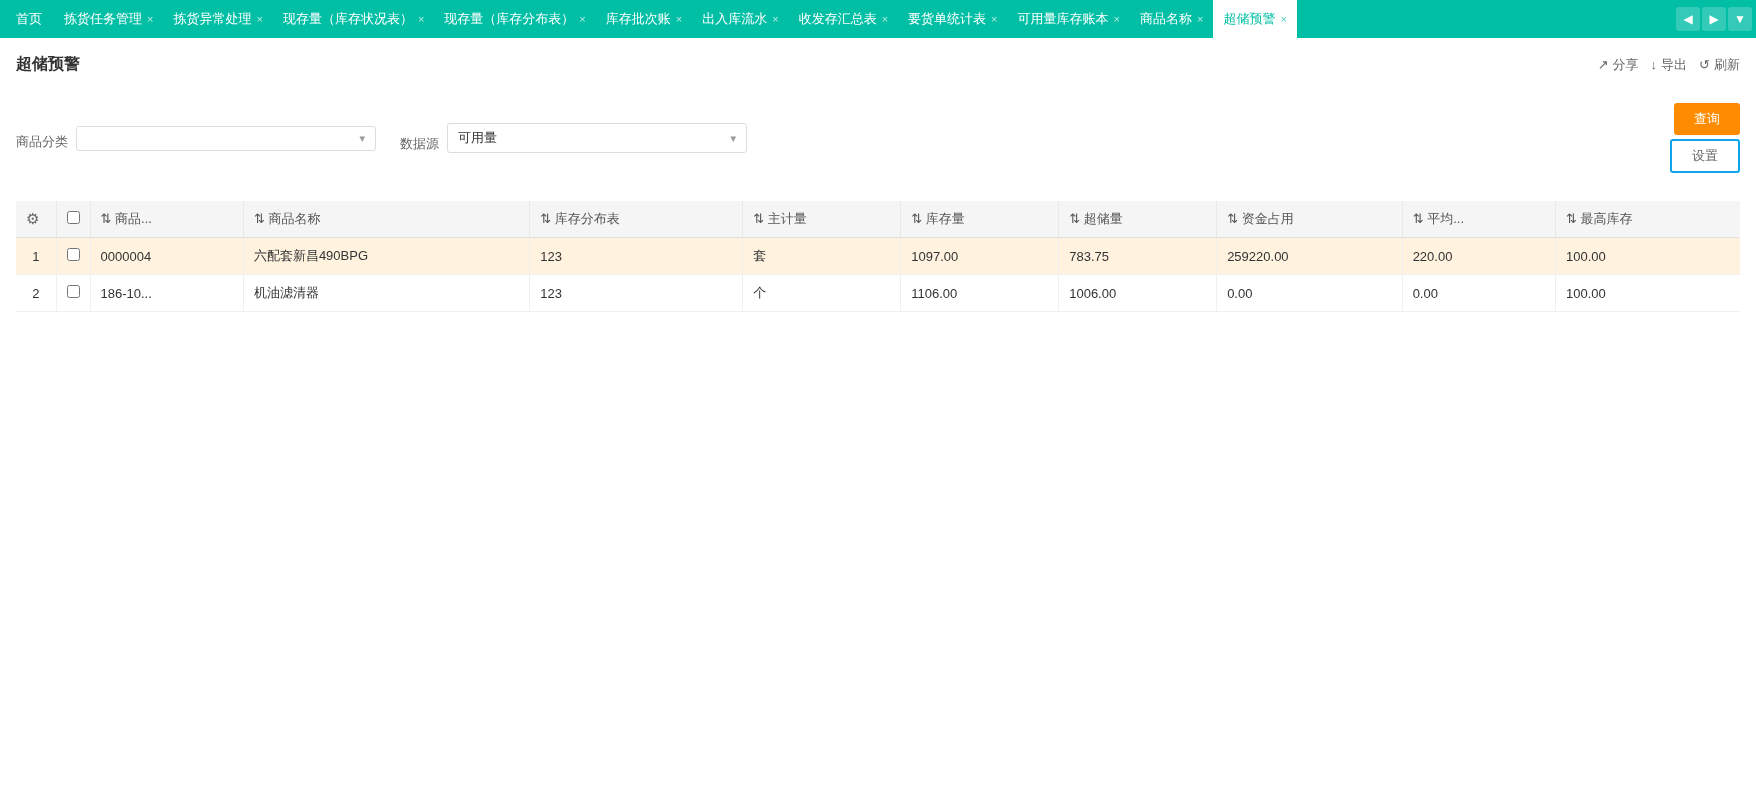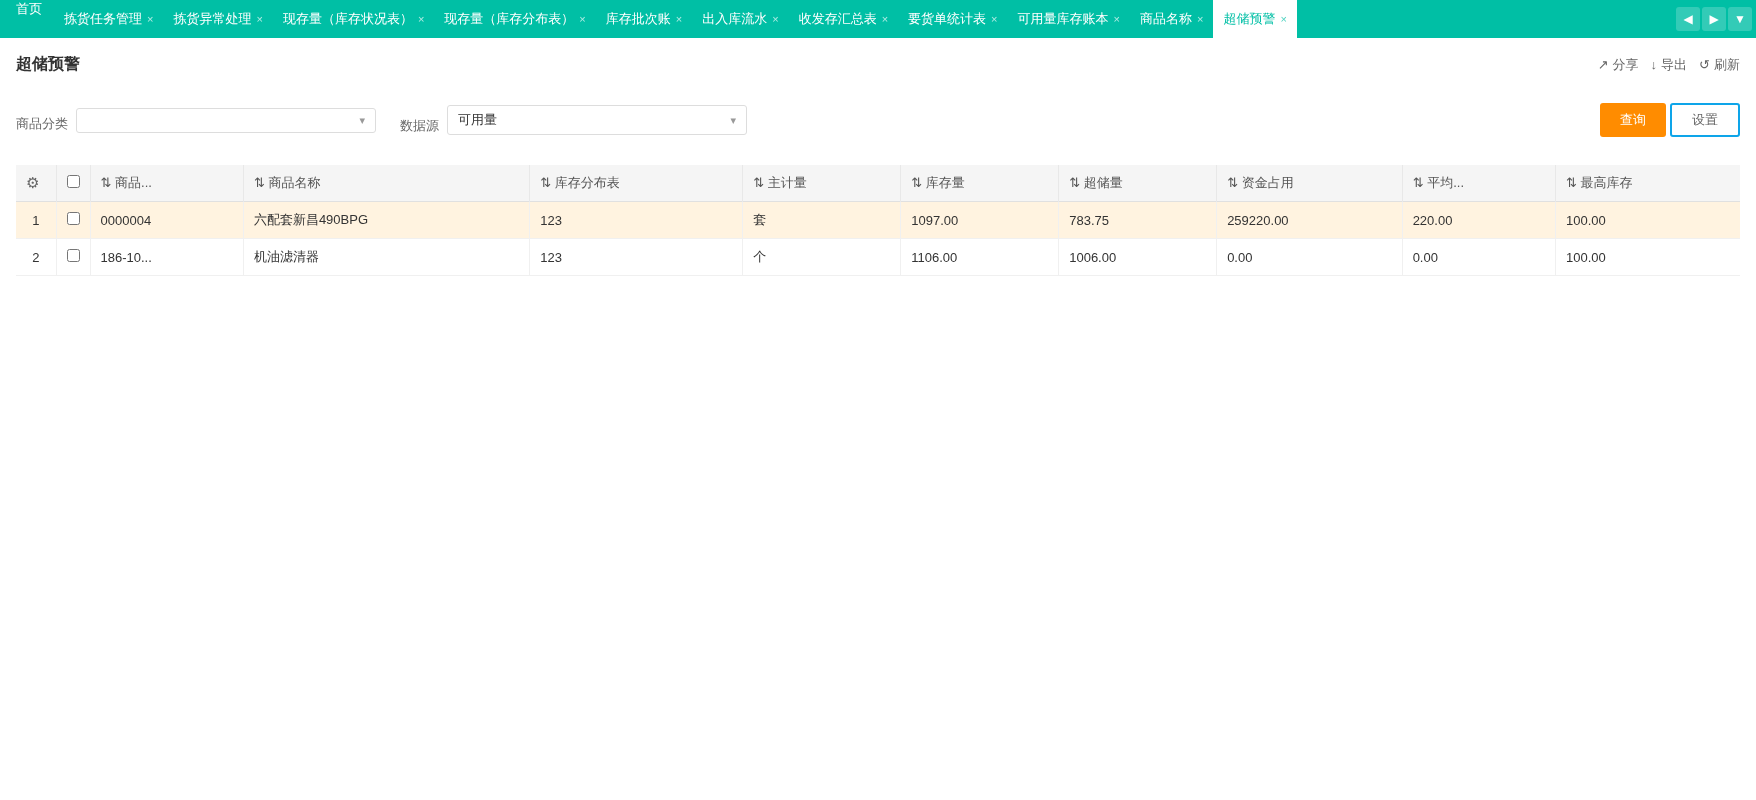--- a/index.html
+++ b/index.html
@@ -1,20 +1,21 @@
 <!DOCTYPE html>
 <html><head>
   <meta charset="utf-8">
   <style>
     * { box-sizing: border-box; margin: 0; padding: 0; }
     body { font-family: 'Microsoft YaHei', Arial, sans-serif; font-size: 13px; background: #f5f5f5; color: #333; }
 
     
     .nav-bar {
       display: flex;
+      align-items: center;
       background: #00bfa5;
       height: 38px;
       padding: 0 4px;
       overflow: hidden;
     }
     .nav-item {
       display: flex;
       align-items: center;
       padding: 0 10px;
       height: 52px;
@@ -149,20 +150,21 @@
       color: #666;
       border: 2px solid #0ea5e9;
       border-radius: 3px;
       padding: 6px 20px;
       font-size: 13px;
       cursor: pointer;
     }
 
     .action-buttons {
       display: flex;
+      flex-direction: column;
       gap: 4px;
       margin-left: auto;
     }
 
     
     .data-table {
       width: 100%;
       border-collapse: collapse;
       font-size: 13px;
     }

